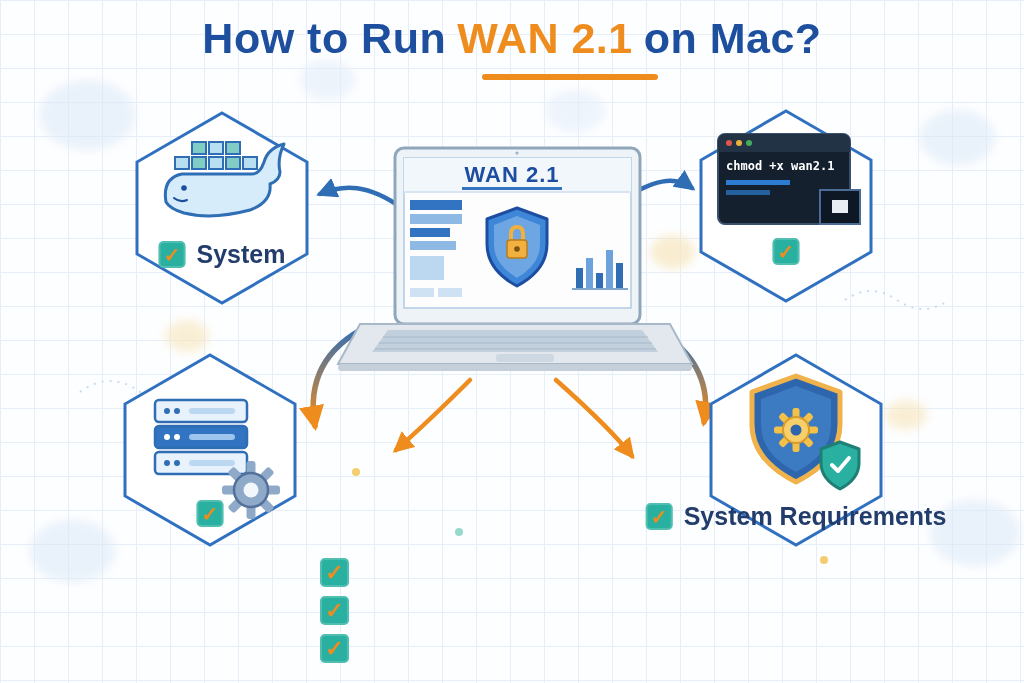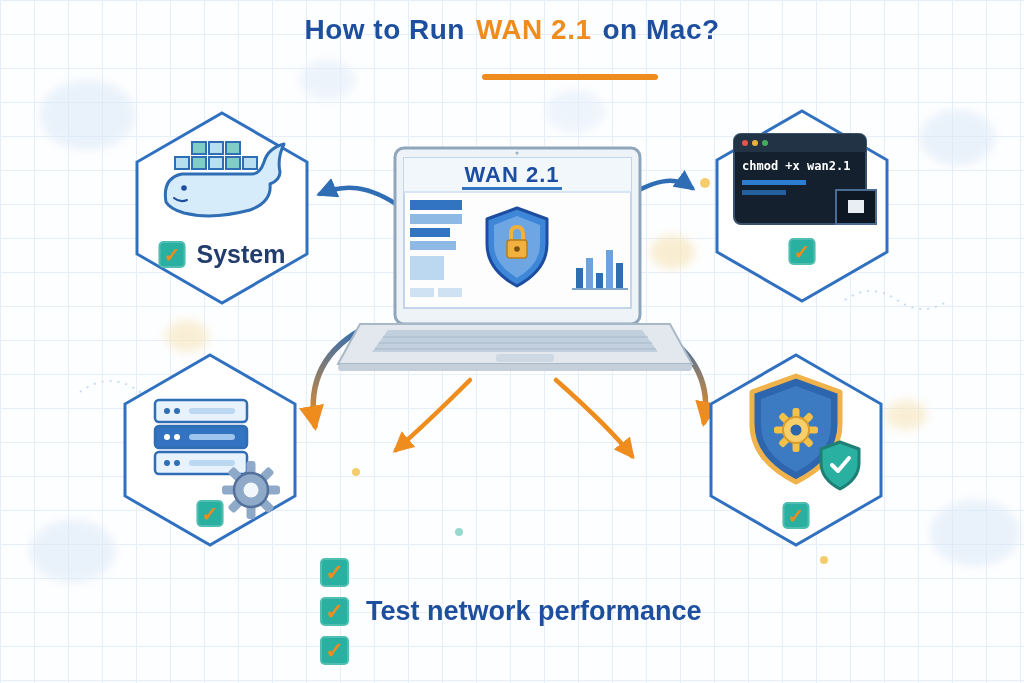--- a/index.html
+++ b/index.html
@@ -9,21 +9,21 @@
     background-color:#fdfeff;
     background-image:
       linear-gradient(#e6eef8 1px, transparent 1px),
       linear-gradient(90deg, #e6eef8 1px, transparent 1px);
     background-size:34px 34px;
   }
   .blob{position:absolute;border-radius:50%;pointer-events:none;filter:blur(5px);z-index:0;}
   .dot{position:absolute;border-radius:50%;pointer-events:none;z-index:0;}
 
   .title{position:absolute;top:14px;left:0;width:100%;text-align:center;
-    font-size:28px;font-weight:bold;color:#1d4f9e;letter-spacing:.5px;z-index:3;}
+    font-size:43px;font-weight:bold;color:#1d4f9e;letter-spacing:.5px;z-index:3;}
   .hl{color:#ef8c1e;margin:0 11px;}
   .title-underline{position:absolute;top:74px;left:482px;width:176px;height:6px;
     border-radius:3px;background:#ef8c1e;z-index:3;}
 
   .arrows{position:absolute;left:0;top:0;z-index:1;pointer-events:none;}
 
   .hex{position:absolute;z-index:2;}
   .hex-shape{position:absolute;left:0;top:0;}
   .icon{position:absolute;}
 
@@ -109,21 +109,21 @@
         <circle cx="50" cy="64" r="2.8" fill="#1d4f9e"></circle>
         <path d="M40,74 q6,5 13,2" stroke="#1d4f9e" stroke-width="2" fill="none" stroke-linecap="round"></path>
       </g>
     </svg>
     <div class="node-label" style="top:130px;">
       <span class="checkbox">✓</span>
       <span>System</span>
     </div>
   </div>
 
-  <div class="hex" style="left:714px;top:108px;width:176px;height:200px;">
+  <div class="hex" style="left:698px;top:108px;width:176px;height:200px;">
     <svg class="hex-shape" width="176" height="196" viewBox="0 0 176 196">
       <polygon points="88,3 173,52 173,144 88,193 3,144 3,52" fill="#ffffff" stroke="#3070c0" stroke-width="3"></polygon>
     </svg>
     <svg class="icon" style="left:0;top:22px;" width="176" height="110" viewBox="0 0 176 110">
       <rect x="20" y="4" width="132" height="90" rx="7" fill="#14202e" stroke="#39506b" stroke-width="2"></rect>
       <rect x="20" y="4" width="132" height="18" rx="7" fill="#223346"></rect>
       <rect x="20" y="14" width="132" height="8" fill="#223346"></rect>
       <circle cx="31" cy="13" r="3" fill="#e5544b"></circle>
       <circle cx="41" cy="13" r="3" fill="#e9b23a"></circle>
       <circle cx="51" cy="13" r="3" fill="#44ad5b"></circle>
@@ -190,20 +190,21 @@
           <circle r="5.5" fill="#2e66ad"></circle>
         </g>
       </g>
       <g transform="translate(132,100)">
         <path d="M0,-24 L19,-17 V-3 Q19,13 0,23 Q-19,13 -19,-3 V-17 Z" fill="#2ab0a0" stroke="#1e7f74" stroke-width="3" stroke-linejoin="round"></path>
         <path d="M-8,-1 L-2,5 L9,-8" stroke="#ffffff" stroke-width="4" fill="none" stroke-linecap="round" stroke-linejoin="round"></path>
       </g>
     </svg>
     <div class="node-label" style="top:150px;">
       <span class="checkbox">✓</span>
+      <span>System Requirements</span>
     </div>
   </div>
 
   <svg class="laptop" width="370" height="246" viewBox="0 0 370 246">
     <g>
       <rect x="65" y="6" width="245" height="176" rx="9" fill="#eef3f8" stroke="#90a6bb" stroke-width="3"></rect>
       <circle cx="187" cy="11" r="1.6" fill="#9db4c9"></circle>
       <rect x="74" y="16" width="227" height="150" fill="#fdfdfe" stroke="#c3d5e8" stroke-width="2"></rect>
       <rect x="74" y="16" width="227" height="33" fill="#f2f7fc"></rect>
       <text x="182" y="40" text-anchor="middle" font-family="Liberation Sans, sans-serif" font-size="22" font-weight="bold" fill="#1c4da0" letter-spacing="1">WAN 2.1</text>
@@ -244,20 +245,19 @@
       <rect x="8" y="222" width="354" height="7" rx="3.5" fill="#c4cfd9"></rect>
     </g>
   </svg>
 
   <div class="checklist">
     <div class="check-row">
       <span class="checkbox">✓</span>
     </div>
     <div class="check-row">
       <span class="checkbox">✓</span>
-      <span>Test network performance</span>
     </div>
     <div class="check-row">
       <span class="checkbox">✓</span>
     </div>
   </div>
 
 </div>
 
 </body></html>

